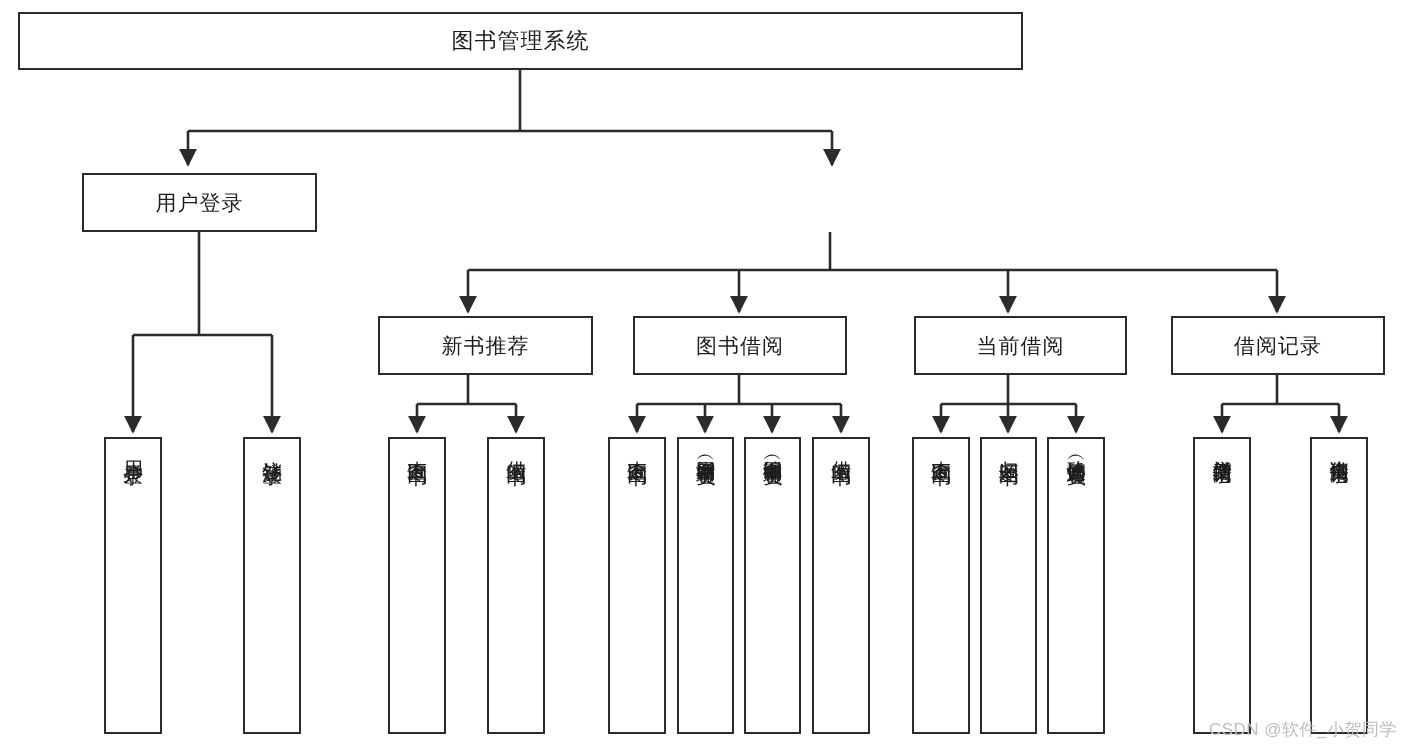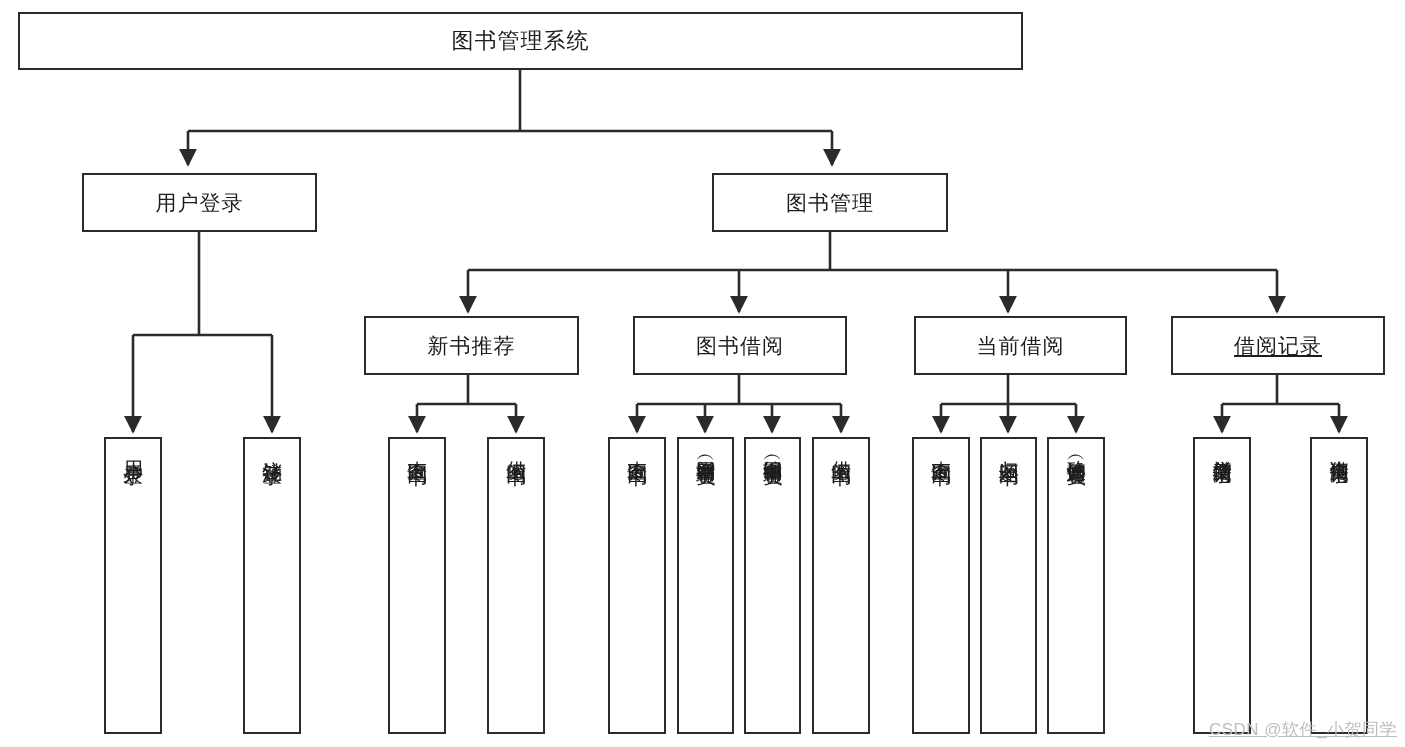--- a/index.html
+++ b/index.html
@@ -57,21 +57,20 @@
   .vbox.tall-text .vtext { letter-spacing: 1px; font-size: 19px; }
   #watermark {
     position: absolute;
     right: 8px;
     bottom: 6px;
     font-size: 17px;
     color: #bdbdbd;
     letter-spacing: 0.5px;
     z-index: 5;
     white-space: nowrap;
-    text-decoration: underline;
   }
 </style>
 </head>
 <body>
 
 <div id="canvas">
 
   <svg id="wires" viewBox="0 0 1405 747" width="1405" height="747" xmlns="http://www.w3.org/2000/svg">
     <defs>
       <marker id="arrow" viewBox="0 0 10 10" refX="9" refY="5" markerWidth="7" markerHeight="7" orient="auto-start-reverse">
@@ -119,29 +118,28 @@
       <path d="M 1222 404 L 1339 404"></path>
       <path d="M 1222 404 L 1222 432" marker-end="url(#arrow)"></path>
       <path d="M 1339 404 L 1339 432" marker-end="url(#arrow)"></path>
     </g>
   </svg>
 
   <div class="node root" style="left:18px; top:12px; width:1005px; height:58px;">图书管理系统</div>
 
   <div class="node hbox" style="left:82px; top:173px; width:235px; height:59px;">用户登录</div>
 
-  <div class="node hbox" style="left:712px; top:173px; width:236px; height:59px;">图书管理</div>
 
-  <div class="node hbox" style="left:364px; top:316px; width:215px; height:59px;">新书推荐</div>
+  <div class="node hbox" style="left:378px; top:316px; width:215px; height:59px;">新书推荐</div>
 
   <div class="node hbox" style="left:633px; top:316px; width:214px; height:59px;text-align:right;">图书借阅</div>
 
   <div class="node hbox" style="left:902px; top:316px; width:213px; height:59px;margin-left:12px;">当前借阅</div>
 
-  <div class="node hbox" style="left:1171px; top:316px; width:214px; height:59px;text-decoration:underline;">借阅记录</div>
+  <div class="node hbox" style="left:1171px; top:316px; width:214px; height:59px;">借阅记录</div>
 
   <div class="node vbox" style="left:104px; top:437px; width:58px; height:297px;">
     <span class="vtext">用户登录</span>
   </div>
 
   <div class="node vbox" style="left:243px; top:437px; width:58px; height:297px;">
     <span class="vtext">注销登录</span>
   </div>
 
   <div class="node vbox" style="left:388px; top:437px; width:58px; height:297px;">

